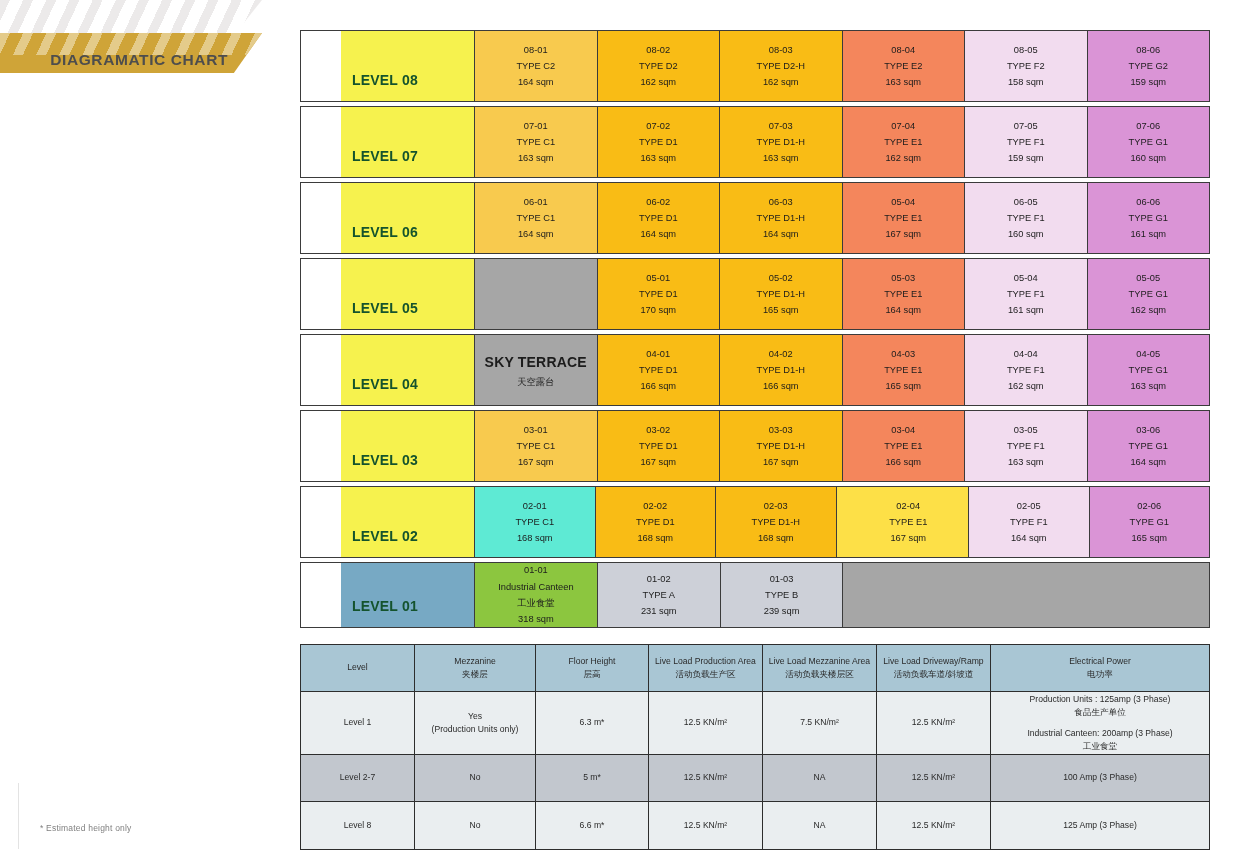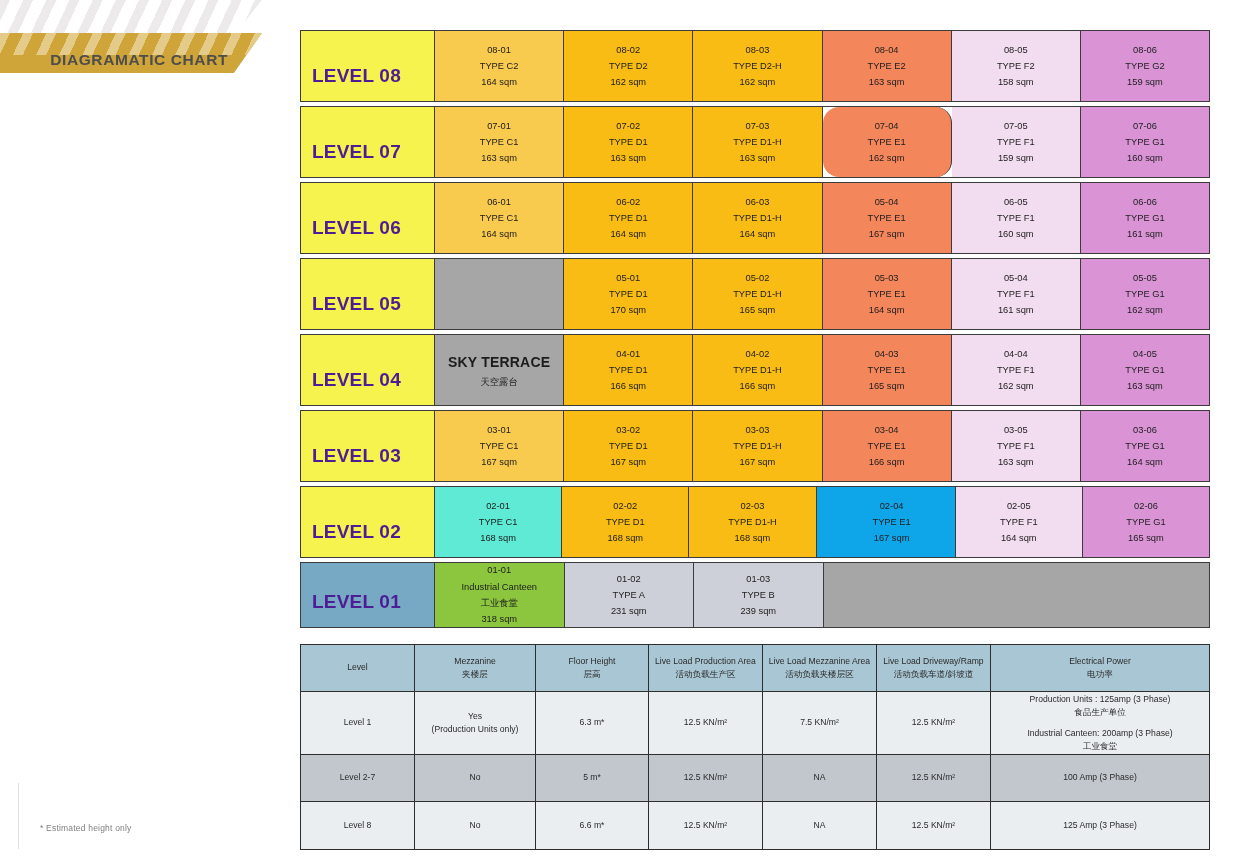--- a/index.html
+++ b/index.html
@@ -66,21 +66,21 @@
     border-right:1.2px solid #3b3b3b;
     font-size:9.3px; color:#1c1c1c; line-height:1.75;
     text-align:center; overflow:hidden;
   }
   .cell:last-child { border-right:none; }
 
   .lvl {
     width:134px; flex:0 0 134px;
     align-items:flex-start; justify-content:flex-end;
     padding:0 0 9px 11px;
-    font-size:19px; font-weight:bold; color:#4c1d95; letter-spacing:.2px;
+    font-size:14px; font-weight:bold; color:#14532d; letter-spacing:.2px;margin-left:40px;
   }
   .c-unit  { flex:1 1 0; }
 
   .blank { font-size:0; }
   .terrace-en { font-size:14px; font-weight:bold; letter-spacing:.2px; }
   .terrace-zh { font-size:9.3px; }
 
   
   .spec { position:absolute; left:300px; top:644px; width:910px;
           border:1.3px solid #2d2d2d; }
@@ -167,21 +167,21 @@
         <div class="cell c-unit" style="background: rgb(249, 188, 21);">
           <span>07-02</span>
           <span>TYPE D1</span>
           <span>163 sqm</span>
         </div>
         <div class="cell c-unit" style="background: rgb(249, 188, 21); justify-content: center;">
           <span>07-03</span>
           <span>TYPE D1-H</span>
           <span>163 sqm</span>
         </div>
-        <div class="cell c-unit" style="background: rgb(244, 134, 92); border-radius: 16px;">
+        <div class="cell c-unit" style="background: rgb(244, 134, 92);">
           <span>07-04</span>
           <span>TYPE E1</span>
           <span>162 sqm</span>
         </div>
         <div class="cell c-unit" style="background: rgb(242, 220, 239);">
           <span>07-05</span>
           <span>TYPE F1</span>
           <span>159 sqm</span>
         </div>
         <div class="cell c-unit" style="background: rgb(218, 148, 214);">
@@ -327,21 +327,21 @@
         <div class="cell c-unit" style="background: rgb(249, 188, 21);">
           <span>02-02</span>
           <span>TYPE D1</span>
           <span>168 sqm</span>
         </div>
         <div class="cell c-unit" style="background: rgb(249, 188, 21);">
           <span>02-03</span>
           <span>TYPE D1-H</span>
           <span>168 sqm</span>
         </div>
-        <div class="cell c-unit" style="background: #0ea5e9; padding-left: 12px;">
+        <div class="cell c-unit" style="background: #fde047; padding-left: 12px;">
           <span>02-04</span>
           <span>TYPE E1</span>
           <span>167 sqm</span>
         </div>
         <div class="cell c-unit" style="background: rgb(242, 220, 239);">
           <span>02-05</span>
           <span>TYPE F1</span>
           <span>164 sqm</span>
         </div>
         <div class="cell c-unit" style="background: rgb(218, 148, 214);">

